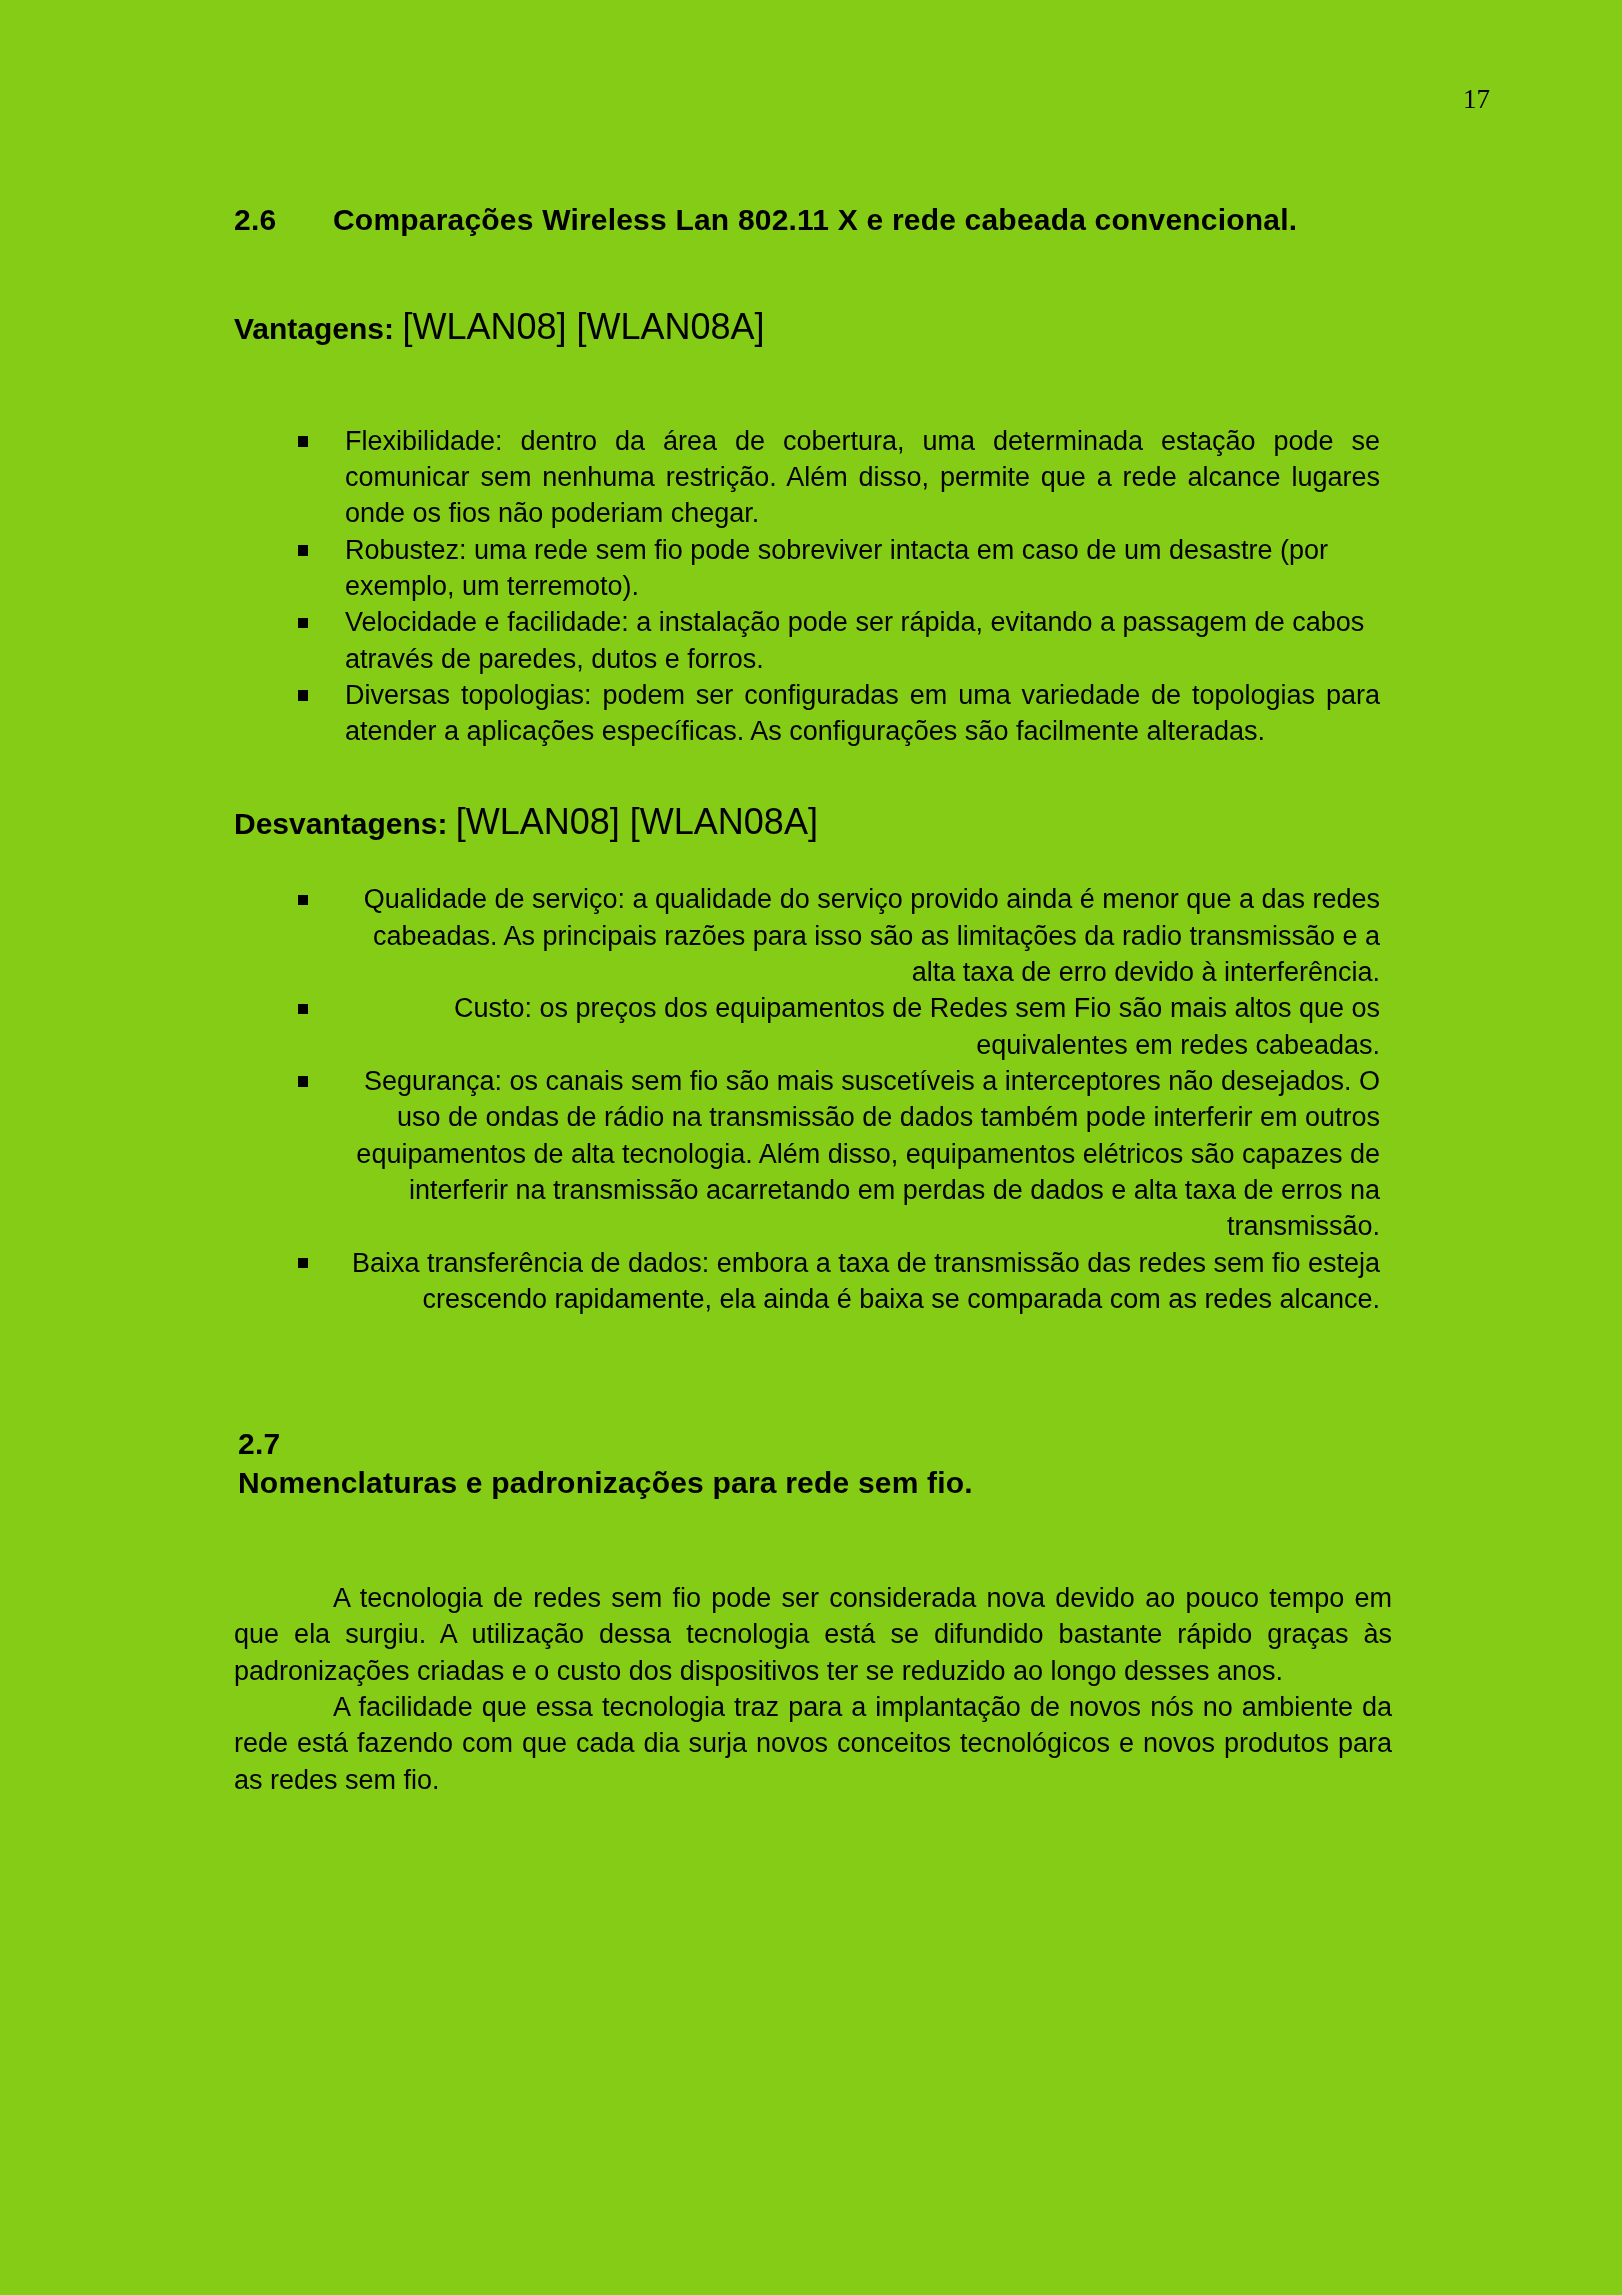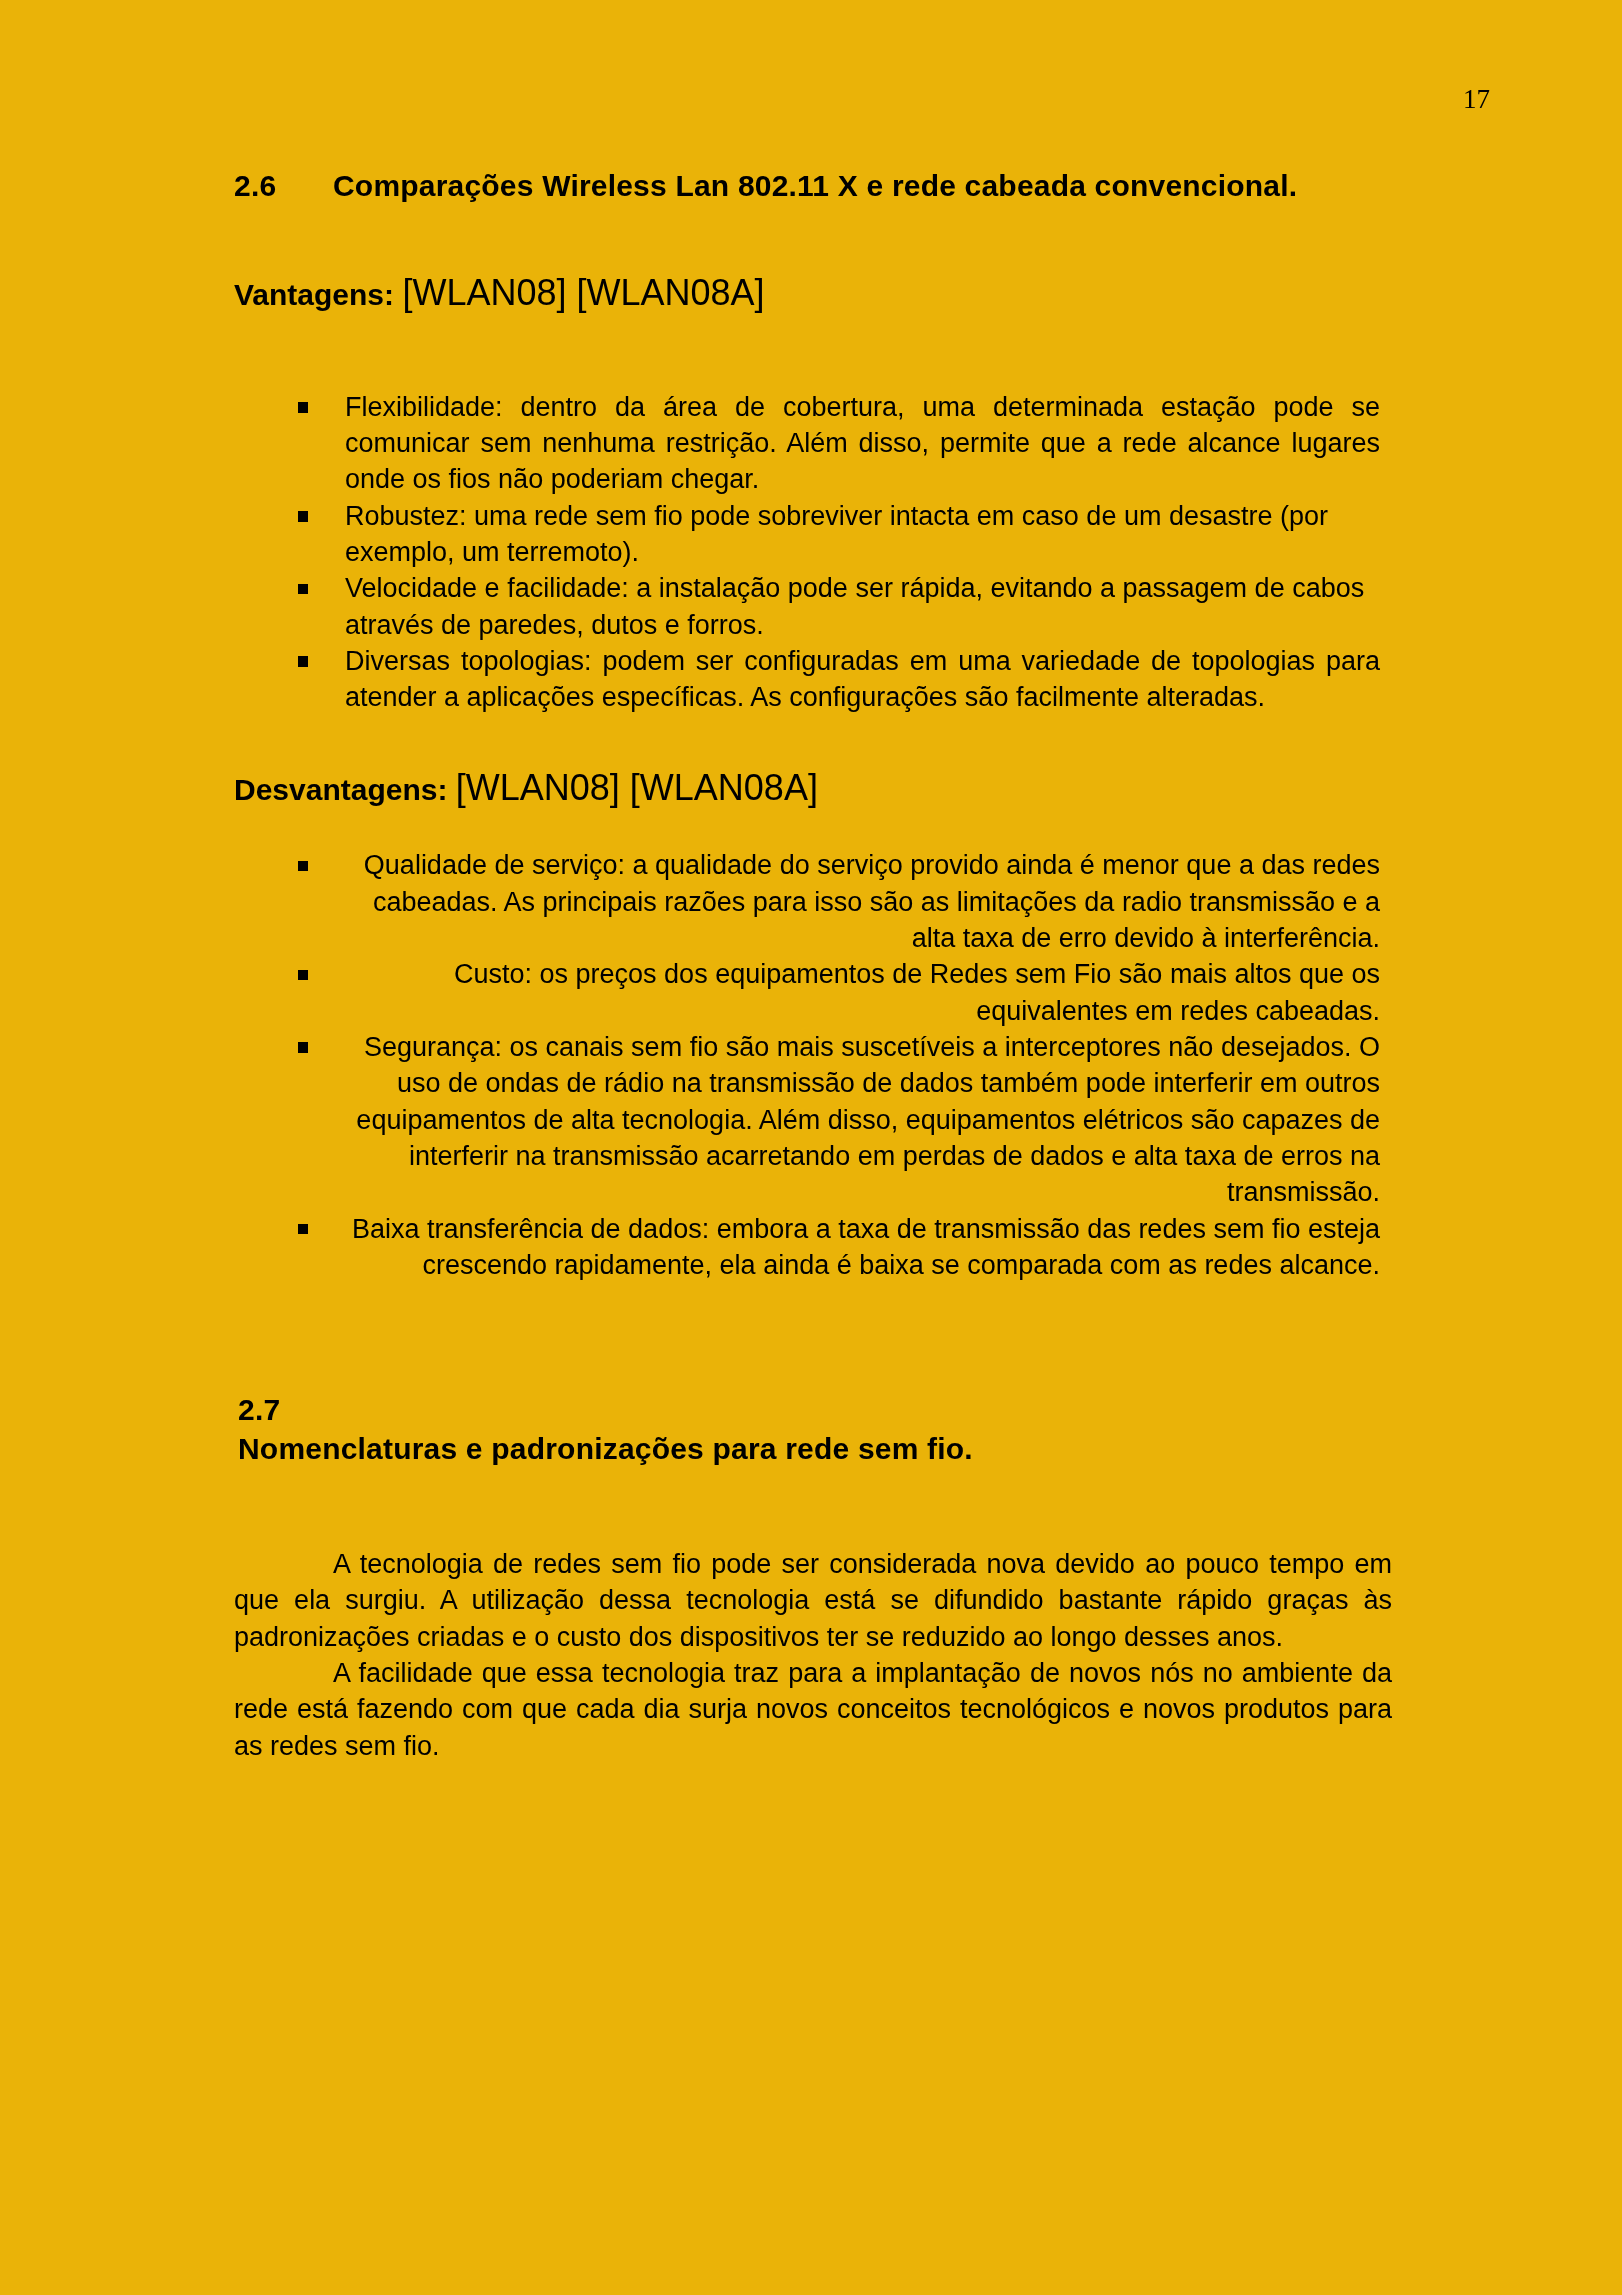--- a/index.html
+++ b/index.html
@@ -5,21 +5,21 @@
 <style>
   html, body {
     margin: 0;
     padding: 0;
     background: #ffffff;
   }
   .page {
     position: relative;
     width: 1623px;
     height: 2295px;
-    background: #eab308;
+    background: #84cc16;
     font-family: "Liberation Sans", sans-serif;
     color: #000000;
     box-sizing: border-box;
     overflow: hidden;
   }
 
   
   .page-number {
     position: absolute;
     top: 86px;
@@ -27,21 +27,21 @@
     font-family: "Liberation Serif", serif;
     font-size: 27px;
     line-height: 1;
     color: #000;
   }
 
   
   .content {
     position: absolute;
     left: 234px;
-    top: 166px;
+    top: 200px;
     width: 1158px;
   }
 
   
   .section-heading {
     display: flex;
     align-items: flex-start;
     font-size: 30px;
     font-weight: bold;
     line-height: 1.30;

